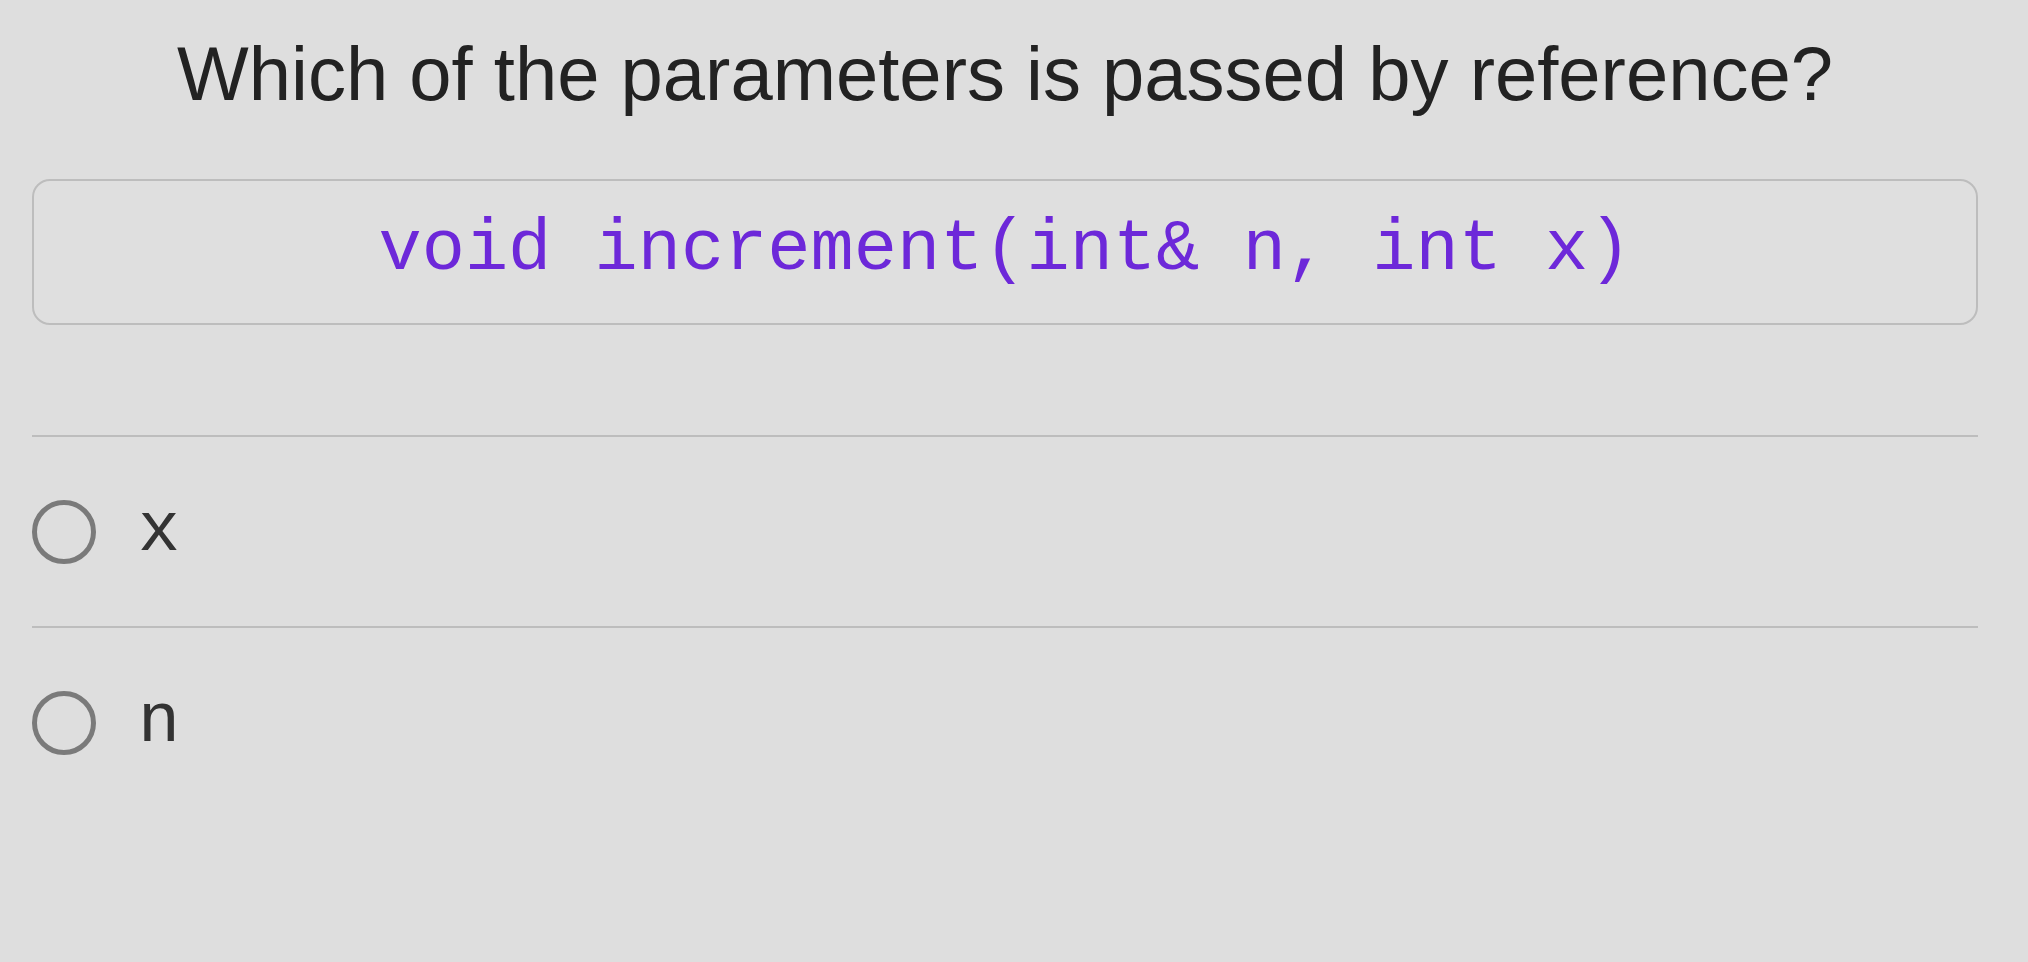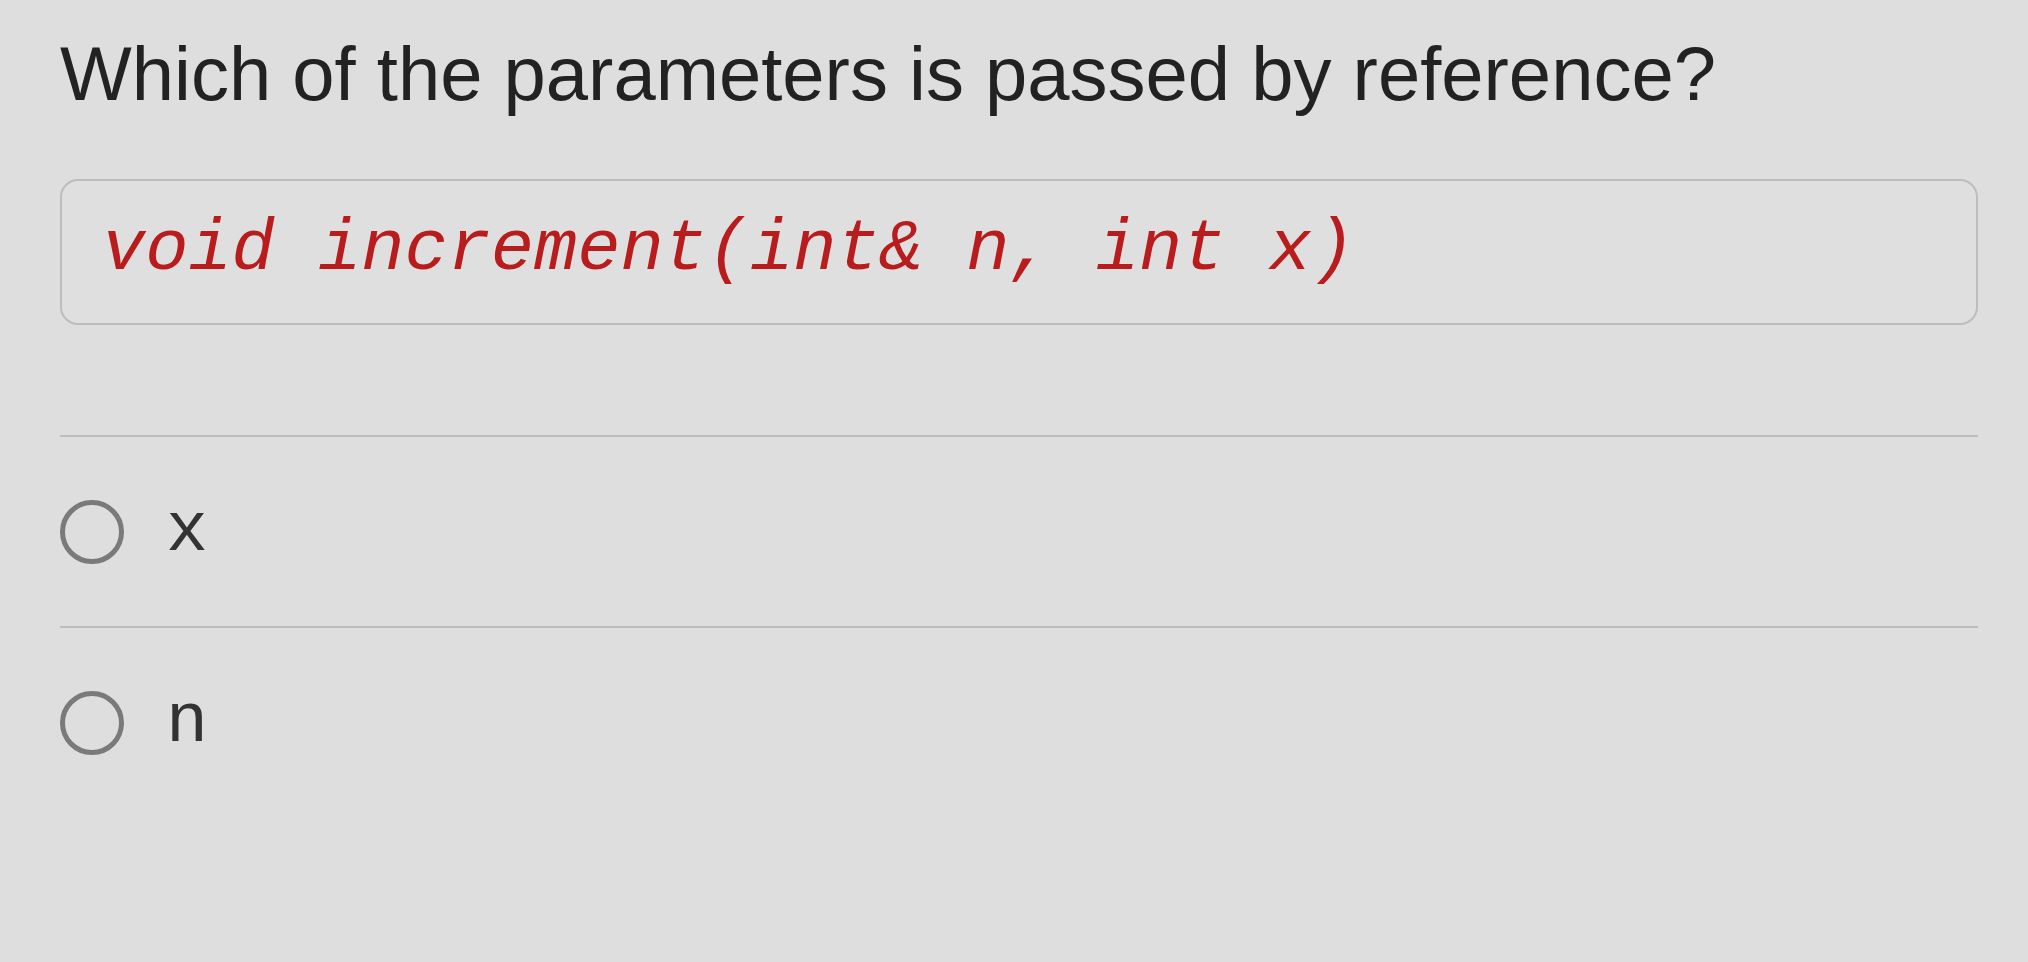--- a/index.html
+++ b/index.html
@@ -8,44 +8,44 @@
     width: 2028px;
     height: 962px;
     background: #dedede;
     font-family: "Segoe UI", "Helvetica Neue", Arial, sans-serif;
     color: #2b2b2b;
     box-sizing: border-box;
   }
   *, *::before, *::after { box-sizing: inherit; }
 
   .wrap {
-    padding: 20px 50px 0 60px;
+    padding: 20px 50px 0 32px;
+    text-align: center;
   }
 
   .question {
     font-size: 76px;
     line-height: 1.2;
     color: #222;
     margin: 8px 0 60px 0;
     font-weight: 400;
   }
 
   .code-box {
     border: 2px solid #bdbdbd;
     border-radius: 18px;
     padding: 28px 40px 32px 40px;
     margin-bottom: 110px;
     background: rgba(255,255,255,0.05);
   }
   .code-box code {
     font-family: "Consolas", "Menlo", "Courier New", monospace;
     font-size: 72px;
-    color: #b91c1c;
+    color: #6d28d9;
     white-space: pre;
-    font-style: italic;
   }
 
   .divider {
     height: 2px;
     background: #bdbdbd;
     margin: 0 0 55px 0;
   }
 
   .option {
     display: flex;

